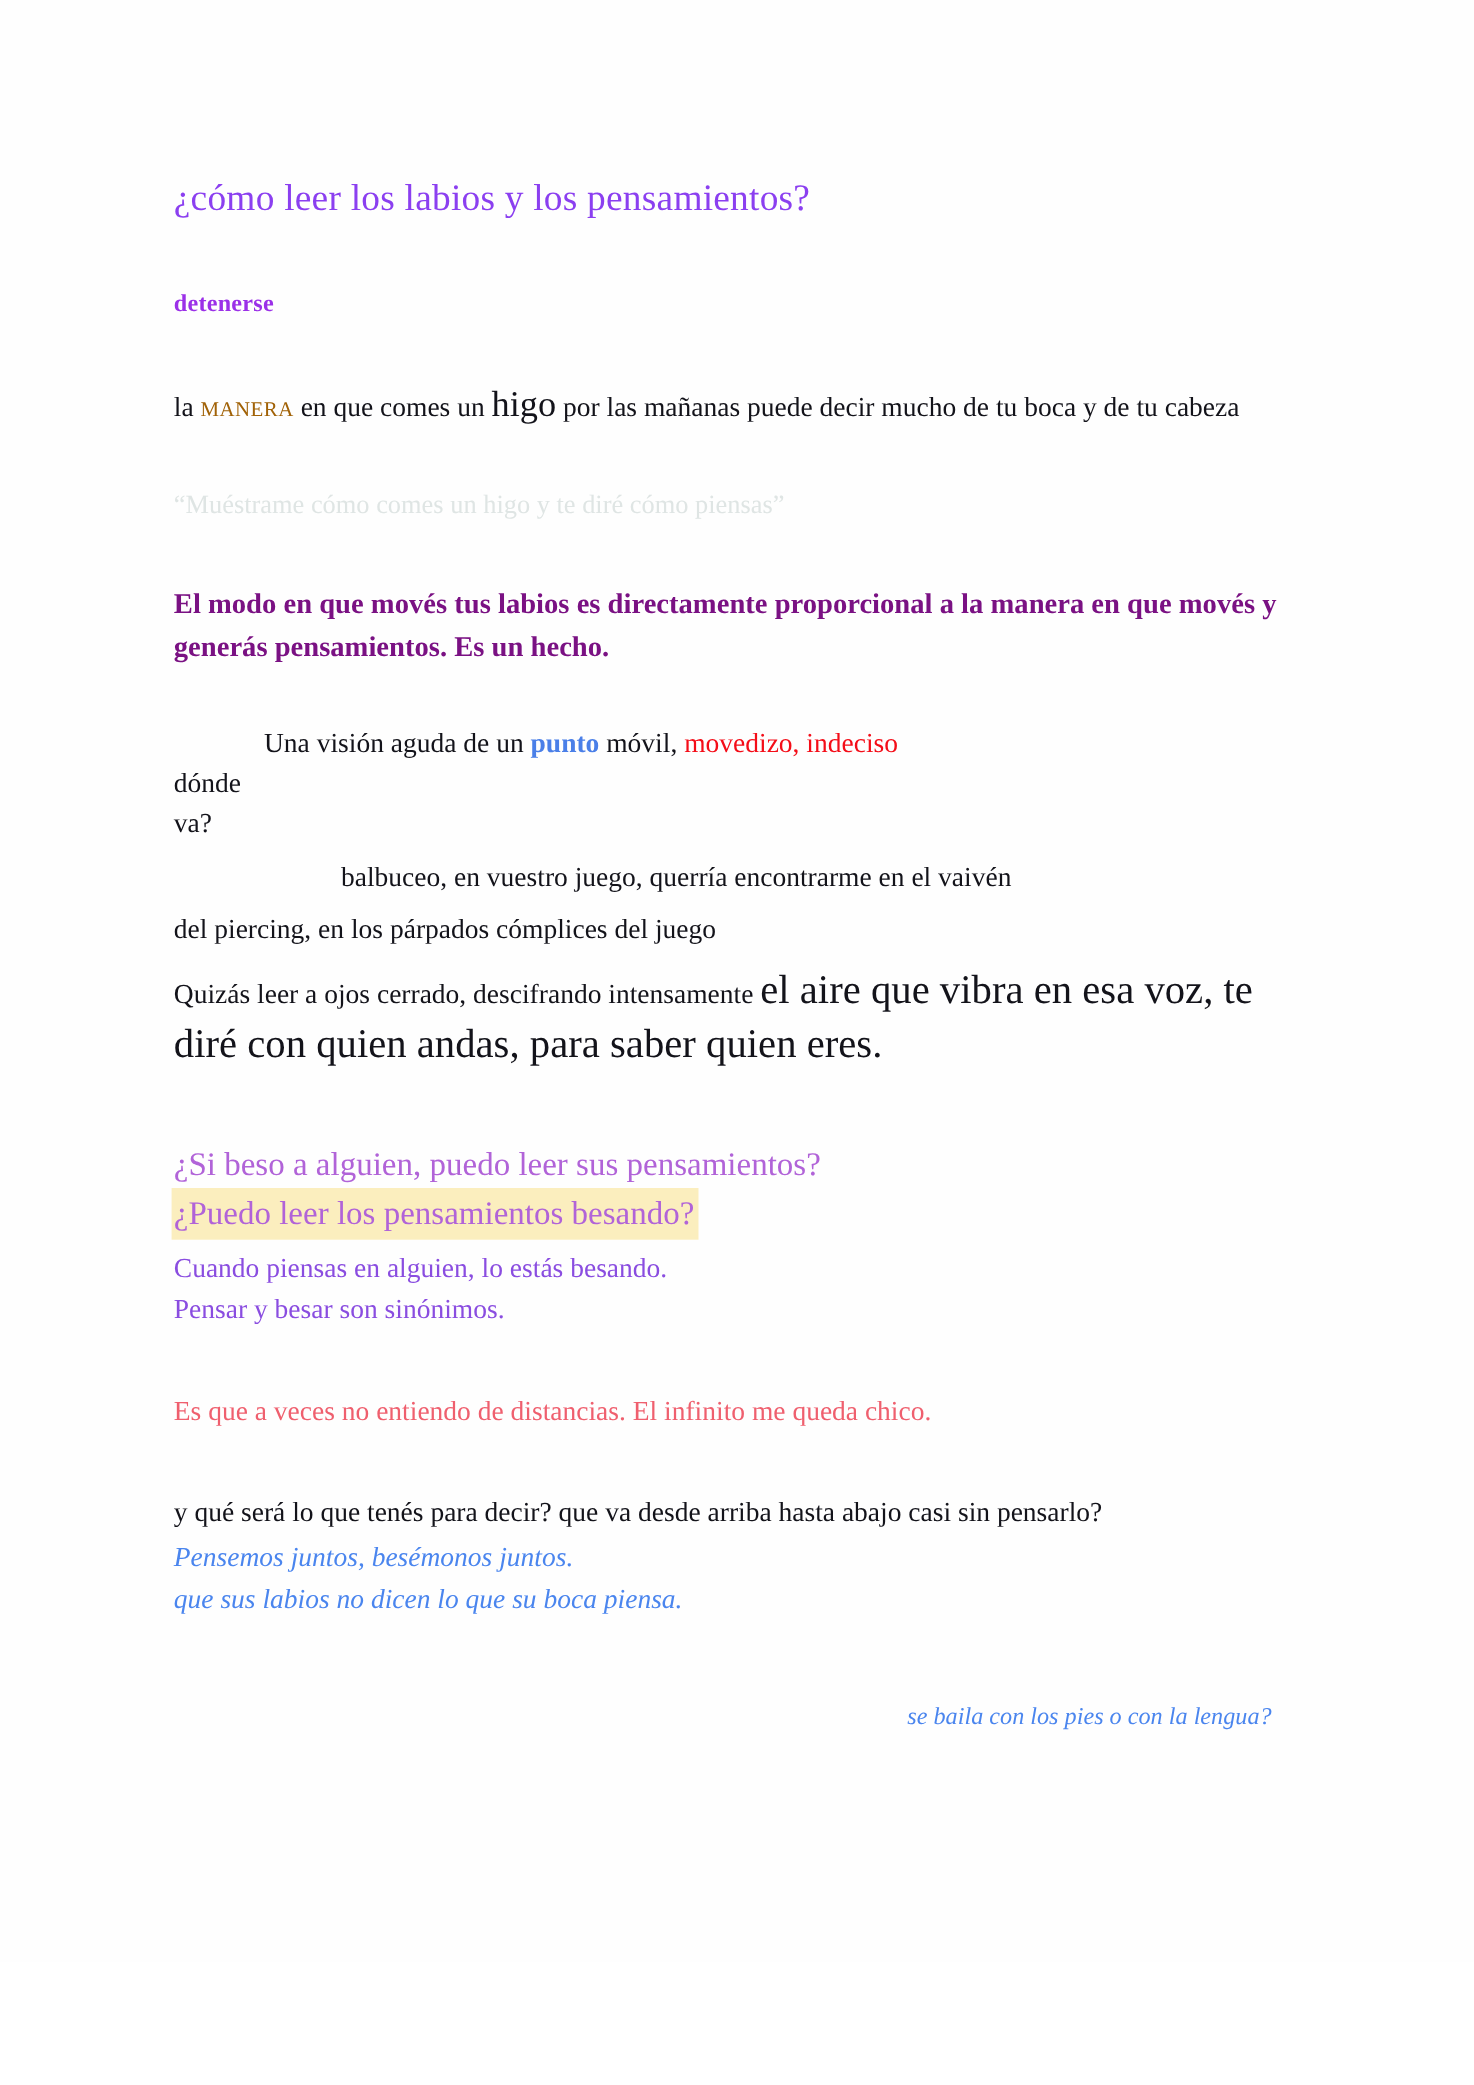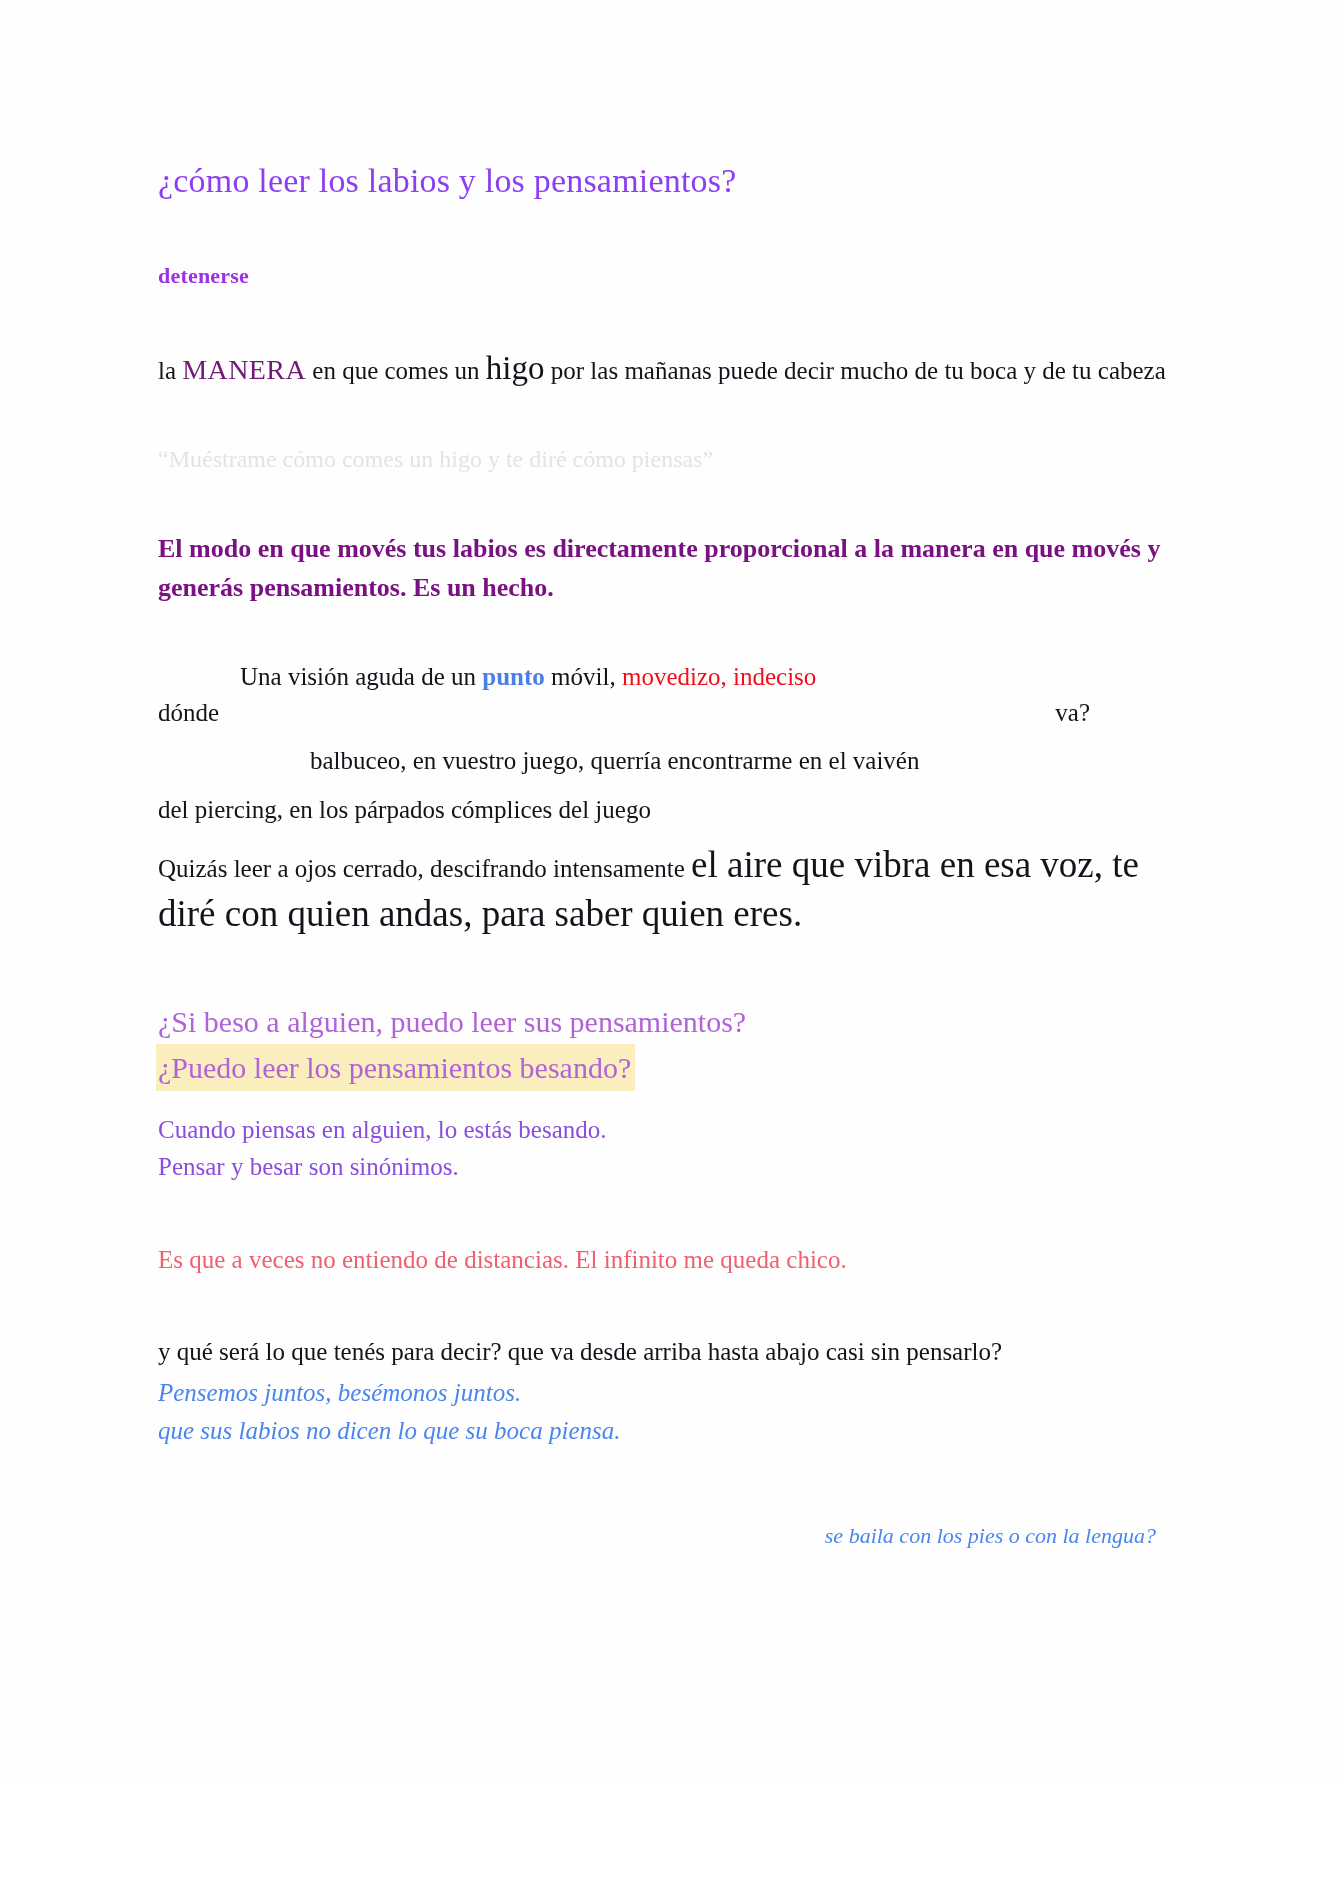--- a/index.html
+++ b/index.html
@@ -52,23 +52,23 @@
   }
 
   
   .para-black {
     font-size: 25px;
     line-height: 1.42;
     color: #13131a;
     margin: 0 0 52px 0;
   }
   .manera {
-    color: #701a75;
+    color: #a16207;
     font-variant: small-caps;
-    font-size: 28px;
+    font-size: 19px;
     letter-spacing: 0.4px;
   }
   .higo {
     font-size: 33px;
     color: #13131a;
   }
 
   
   .quote-faint {
     font-size: 24px;
@@ -101,20 +101,21 @@
   }
   .movedizo { color: #f40d18; }
 
   .line-donde {
     font-size: 25px;
     line-height: 1.45;
     color: #13131a;
     margin: 0;
     display: flex;
     justify-content: space-between;
+    flex-direction: column;
   }
   .line-donde .right { padding-right: 78px; }
 
   .line-balbuceo {
     font-size: 25px;
     line-height: 1.45;
     color: #13131a;
     margin: 12px;
     text-indent: 140px;
   }
@@ -153,21 +154,21 @@
   }
   .hl-wrap { margin: 0 0 4px 0; }
 
   
   .line-violet {
     font-size: 25px;
     line-height: 1.5;
     color: #8a4de0;
     margin: 0;
   }
-  .violet-block { margin: 20px 0 56px 0; }
+  .violet-block { margin: 8px 0 56px 0; }
 
   
   .line-salmon {
     font-size: 25px;
     line-height: 1.45;
     color: #ef5f6e;
     margin: 0 0 56px 0;
   }
 
   

